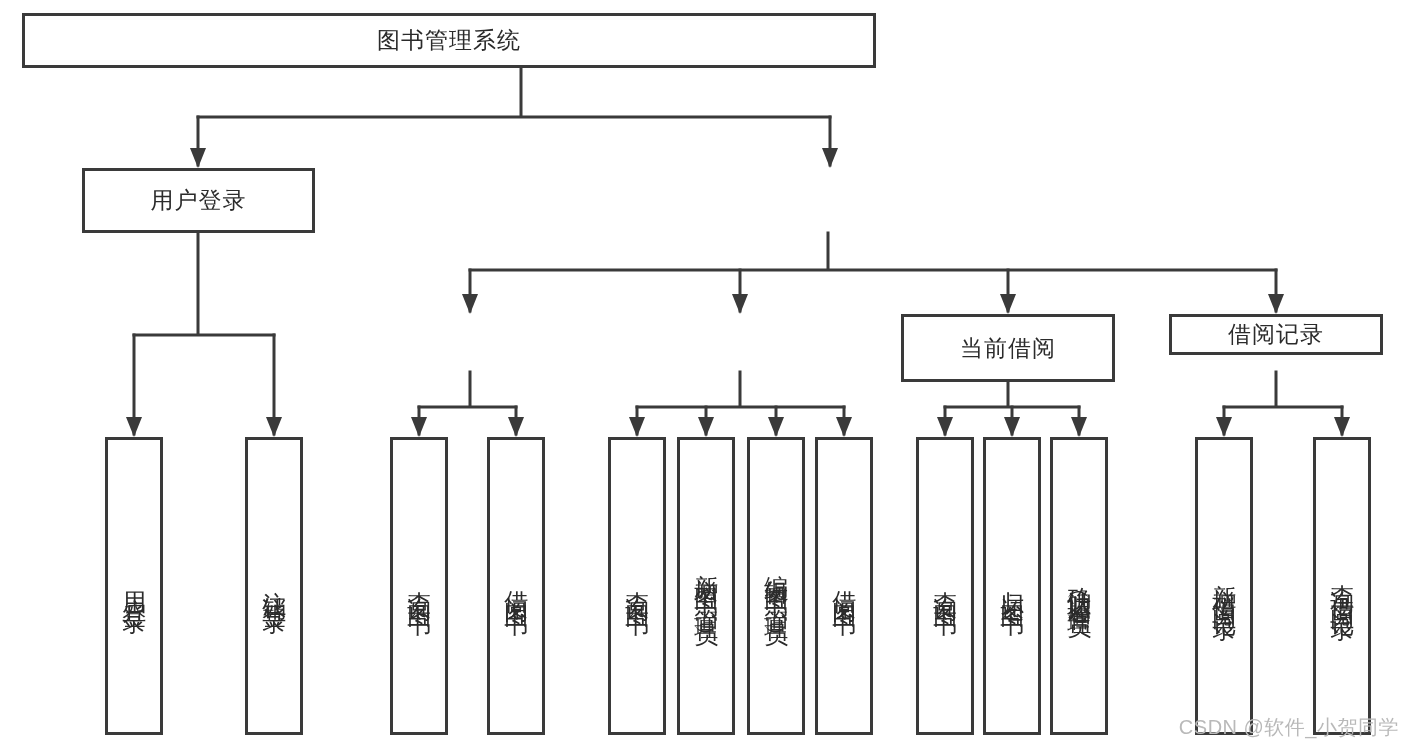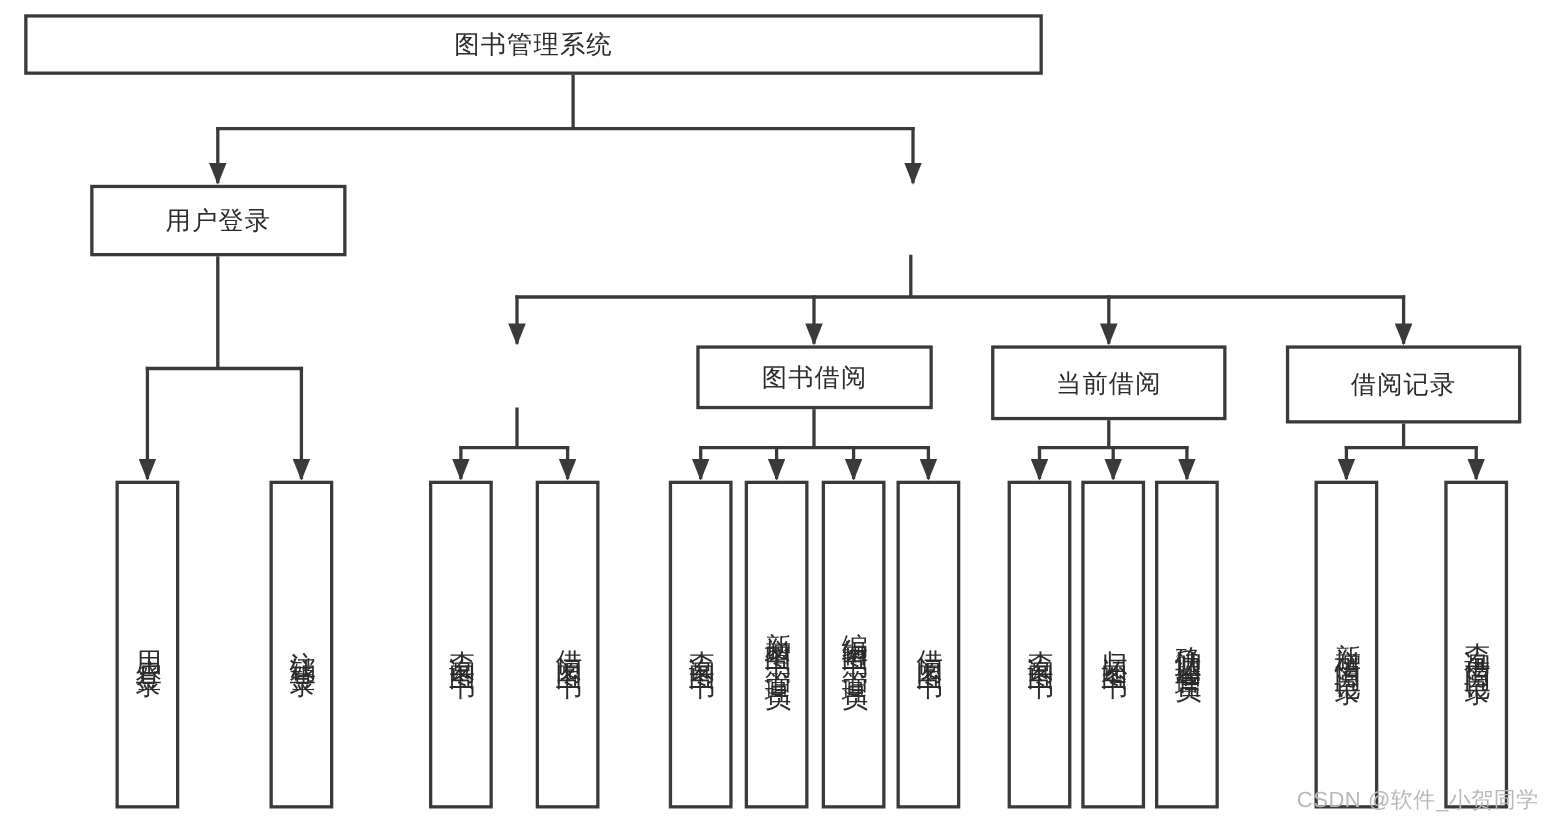--- a/index.html
+++ b/index.html
@@ -87,35 +87,32 @@
       <path d="M945,407 V434" marker-end="url(#arrow)"></path>
       <path d="M1012,407 V434" marker-end="url(#arrow)"></path>
       <path d="M1079,407 V434" marker-end="url(#arrow)"></path>
 
       <path d="M1276,372 V407 M1224,407 H1342"></path>
       <path d="M1224,407 V434" marker-end="url(#arrow)"></path>
       <path d="M1342,407 V434" marker-end="url(#arrow)"></path>
     </g>
   </svg>
 
-  <div class="box hbox" style="left:22px; top:13px; width:926px; height:55px;">
+  <div class="box hbox" style="left:22px; top:13px; width:854px; height:55px;">
     <span class="label">图书管理系统</span>
   </div>
 
   <div class="box hbox" style="left:82px; top:168px; width:233px; height:65px;">
     <span class="label">用户登录</span>
   </div>
 
-  <div class="box hbox" style="left:633px; top:314px; width:215px; height:58px;">
-    <span class="label">图书借阅</span>
-  </div>
   <div class="box hbox" style="left:901px; top:314px; width:214px; height:68px;">
     <span class="label">当前借阅</span>
   </div>
-  <div class="box hbox" style="left:1169px; top:314px; width:214px; height:71px;text-align:right;">
+  <div class="box hbox" style="left:1169px; top:314px; width:214px; height:41px;text-align:right;">
     <span class="label">借阅记录</span>
   </div>
 
   <div class="box vbox" style="left:105px; top:437px; width:58px; height:298px;">
     <span class="label">用户登录</span>
   </div>
   <div class="box vbox" style="left:245px; top:437px; width:58px; height:298px;">
     <span class="label">注销登录</span>
   </div>
 

